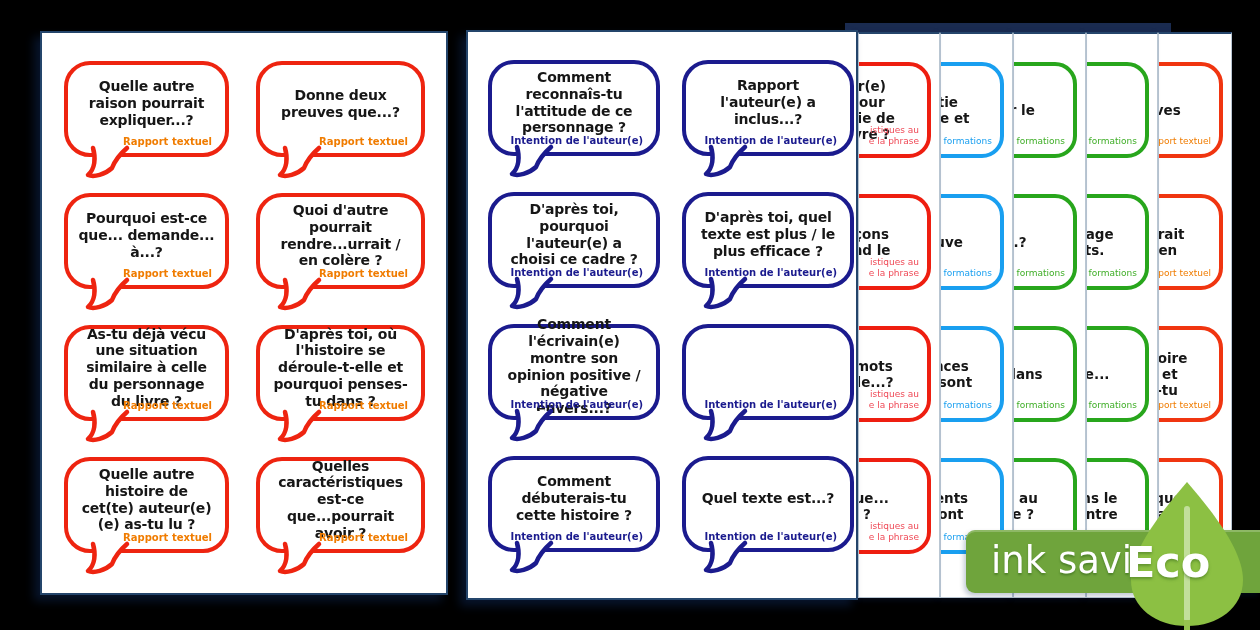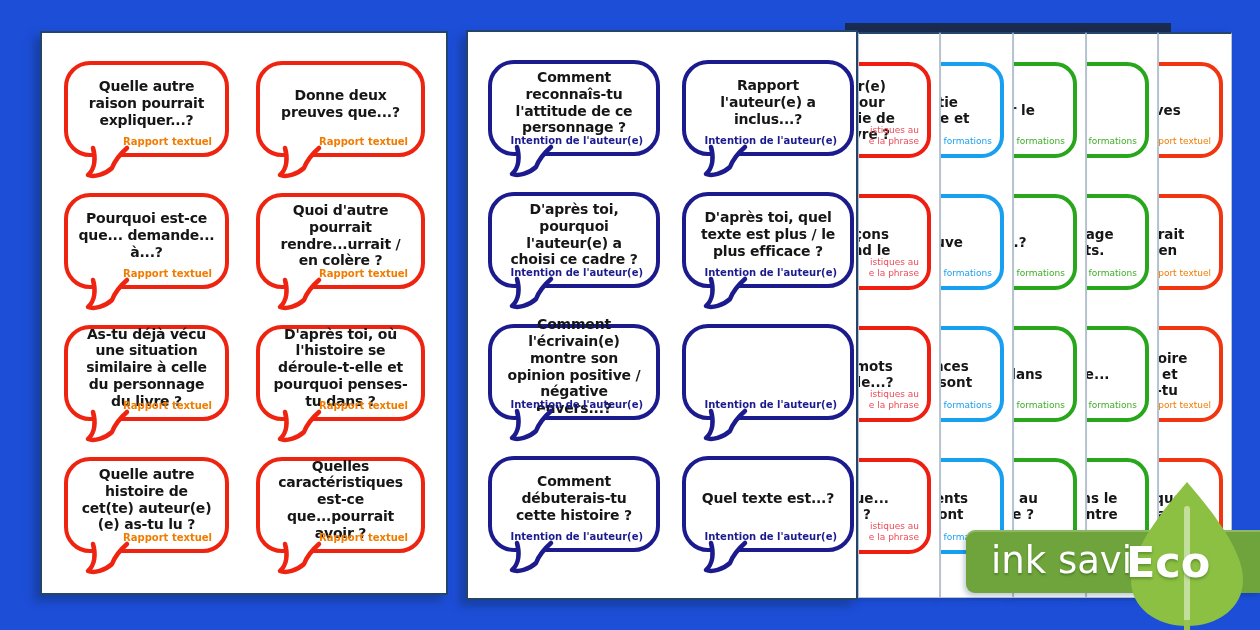--- a/index.html
+++ b/index.html
@@ -1,17 +1,17 @@
 <!DOCTYPE html>
 <html><head>
 <meta charset="utf-8">
 <style>
   html,body{margin:0;padding:0;}
   body{font-family:"DejaVu Sans",sans-serif;}
-  #stage{position:relative;width:1260px;height:630px;background:#1d4ed8;overflow:hidden;}
+  #stage{position:relative;width:1260px;height:630px;background:#000000;overflow:hidden;}
 
   
   .page{position:absolute;background:#fff;border:2px solid #24456b;
         box-shadow:-6px 6px 9px rgba(15,45,95,.45);box-sizing:border-box;z-index:10;}
   #page1{left:40px;top:31px;width:408px;height:564px;}
   #page2{left:466px;top:30px;width:392px;height:570px;}
   .grid{display:grid;grid-auto-rows:96px;row-gap:36px;box-sizing:border-box;}
   #page1 .grid{padding:28px 0 0 22px;grid-template-columns:165px 169px;column-gap:27px;}
   #page2 .grid{padding:28px 0 0 20px;grid-template-columns:172px 172px;column-gap:22px;}
 

